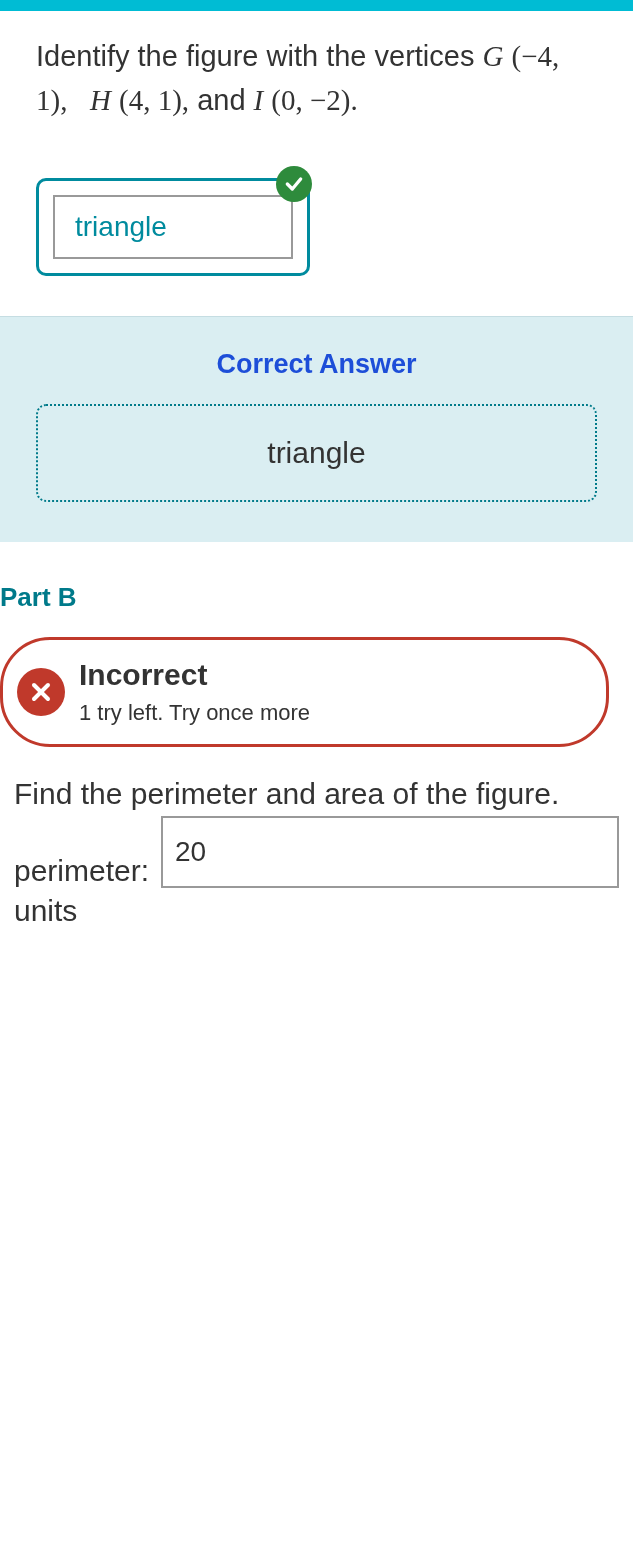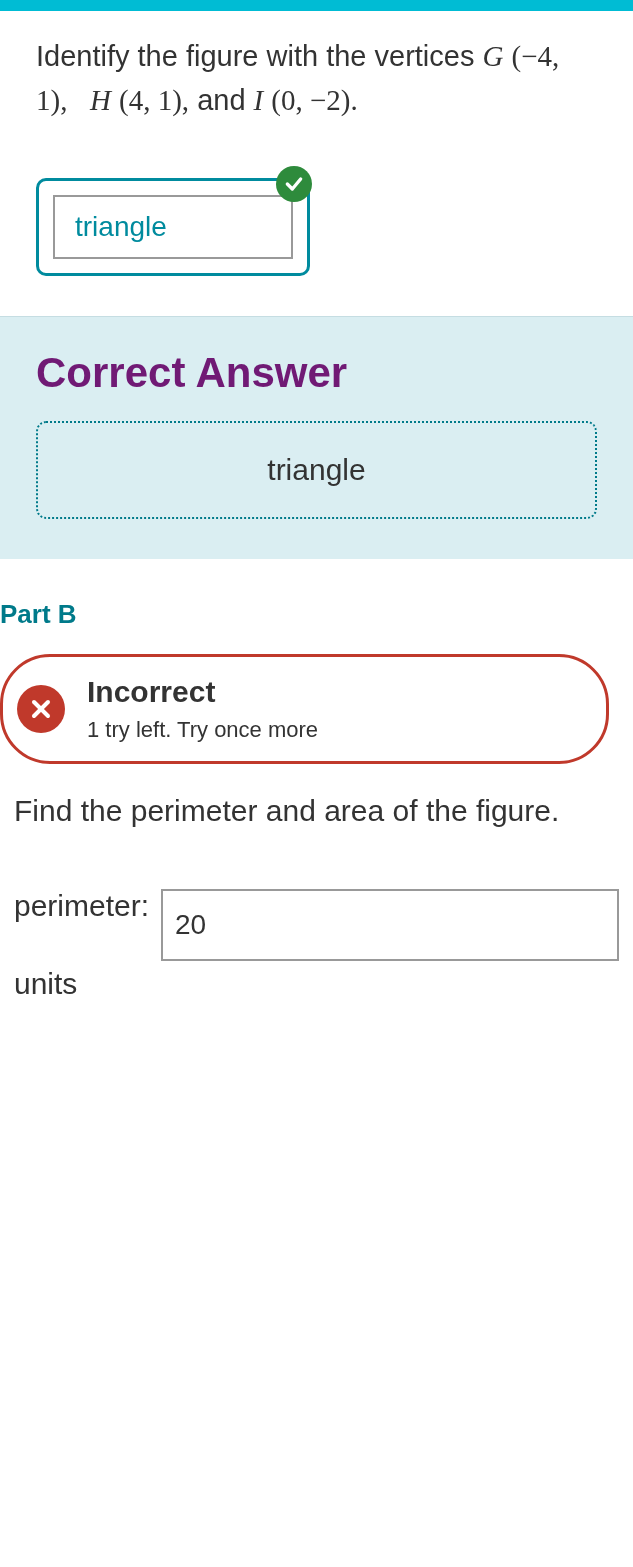--- a/index.html
+++ b/index.html
@@ -52,24 +52,25 @@
       align-items: center;
       justify-content: center;
     }
     .check-badge svg { width: 20px; height: 20px; }
     .correct-panel {
       background: #daeef2;
       padding: 32px 36px 40px 36px;
       border-top: 1px solid #c5dde2;
     }
     .correct-title {
-      color: #701a75;
-      font-size: 42px;
+      color: #1d4ed8;
+      font-size: 27px;
       font-weight: bold;
       margin-bottom: 24px;
+      text-align: center;
     }
     .correct-box {
       border: 2px dotted #007a8a;
       border-radius: 10px;
       padding: 30px 20px;
       text-align: center;
       font-size: 30px;
       color: #333;
       background: #daeef2;
     }
@@ -82,21 +83,21 @@
       color: #007a8a;
       margin-left: -14px;
       margin-bottom: 24px;
     }
     .incorrect-pill {
       border: 3px solid #c0392b;
       border-radius: 50px;
       padding: 18px 30px 18px 14px;
       display: flex;
       align-items: center;
-      gap: 22px;
+      gap: 14px;
       margin-left: -14px;
       margin-right: 10px;
     }
     .x-badge {
       width: 48px;
       height: 48px;
       background: #c0392b;
       border-radius: 50%;
       display: flex;
       align-items: center;
@@ -115,23 +116,22 @@
       color: #333;
       margin-top: 8px;
     }
     .partb-question {
       font-size: 30px;
       color: #333;
       margin-top: 24px;
       line-height: 1.5;
     }
     .perimeter-row {
-      margin-top: 56px;
-      display: flex;
-      align-items: flex-start;
+      display: flex;
+      align-items: flex-end;
       gap: 12px;
     }
     .perimeter-label {
       font-size: 30px;
       color: #333;
     }
     .perimeter-input {
       flex: 1;
       border: 2px solid #999;
       padding: 18px 12px;

